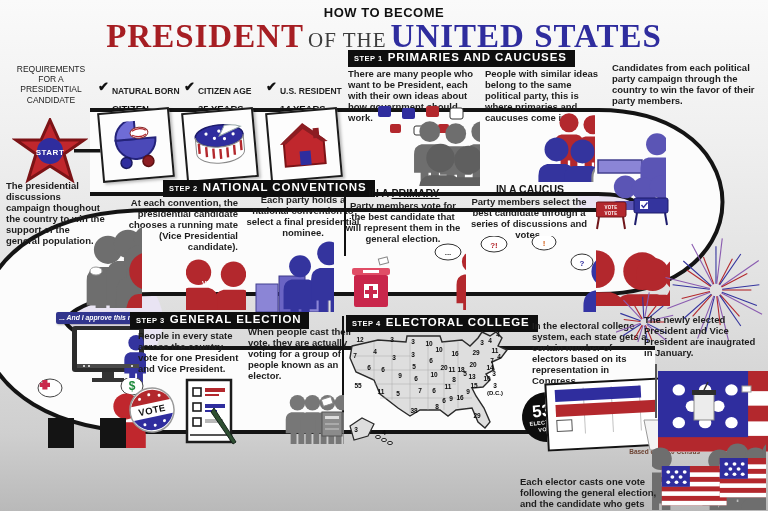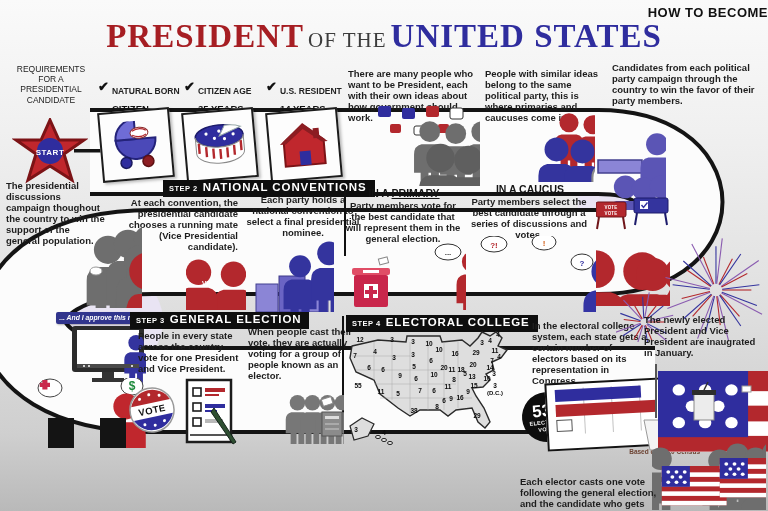--- a/index.html
+++ b/index.html
@@ -2,21 +2,21 @@
 <html><head>
 <meta charset="utf-8">
 <style>
   html,body{margin:0;padding:0;background:#888;}
   .stage{position:relative;width:768px;height:511px;overflow:hidden;
          background:linear-gradient(180deg,#fafafa 0%,#efefef 28%,#e2e2e2 55%,#cfcfcf 85%,#b9b9b9 100%);
          font-family:"Liberation Sans",sans-serif;}
   .abs{position:absolute;}
   .para{font:700 9.5px/1.16 "Liberation Sans",sans-serif;color:#1d1d1d;}
   .para-light{font:400 8.5px/1.2 "Liberation Sans",sans-serif;color:#222;text-align:center;}
-  .kicker{font:700 13px/1 "Liberation Sans",sans-serif;color:#111;letter-spacing:.5px;text-align:right;width:100%;}
+  .kicker{font:700 13px/1 "Liberation Sans",sans-serif;color:#111;letter-spacing:.5px;text-align:center;width:100%;}
   .title-line{width:100%;text-align:center;font-family:"Liberation Serif",serif;white-space:nowrap;}
   .t-red{font-weight:700;font-size:33px;color:#a61e23;letter-spacing:1px;}
   .t-mid{font-weight:400;font-size:21px;color:#3c3c3c;letter-spacing:1px;}
   .t-blue{font-weight:700;font-size:33px;color:#2f2d9e;letter-spacing:1px;}
   .stepbar{display:inline-flex;align-items:baseline;gap:5px;background:#0e0e0e;color:#fff;padding:2px 8px 3px 6px;}
   .step-num{font:700 7.5px/1 "Liberation Sans",sans-serif;letter-spacing:.5px;}
   .step-title{font:700 11.5px/1 "Liberation Sans",sans-serif;letter-spacing:.9px;}
   .check{font:700 13px/1 "Liberation Sans",sans-serif;color:#111;margin-right:3px;}
   .req-item{display:flex;align-items:flex-start;}
   .req-l1{font:700 8.5px/1.1 "Liberation Sans",sans-serif;color:#222;}
@@ -165,20 +165,24 @@
   </div>
   <div class="abs sign" style="left:268px;top:110px">
     <svg width="52" height="48" viewBox="0 0 52 48">
       <path d="M6 20 L26 4 L46 20 L46 44 L6 44 Z" fill="#c0272d" stroke="#7c1316" stroke-width="2"></path>
       <path d="M2 22 L26 2 L50 22 L44 22 L26 8 L8 22 Z" fill="#8c1d22"></path>
       <rect x="21" y="30" width="11" height="14" fill="#2f2d9e"></rect>
       <rect x="36" y="8" width="6" height="10" fill="#8c1d22"></rect>
     </svg>
   </div>
 
+  <div class="abs stepbar" style="left:348px;top:50px">
+    <span class="step-num">STEP 1</span>
+    <span class="step-title">PRIMARIES AND CAUCUSES</span>
+  </div>
   <div class="abs para" style="left:348px;top:68px;width:134px">There are many people who want to be President, each with their own ideas about how government should work.</div>
   <div class="abs para" style="left:485px;top:68px;width:116px">People with similar ideas belong to the same political party, this is where primaries and caucuses come in.</div>
 
   <svg class="abs" style="left:350px;top:106px" width="130" height="80" viewBox="0 0 130 80">
     <g>
       <rect x="28" y="0" width="13" height="11" rx="2" fill="#2f2d9e"></rect>
       <rect x="52" y="2" width="13" height="11" rx="2" fill="#2f2d9e"></rect>
       <rect x="76" y="0" width="13" height="11" rx="2" fill="#b3282d"></rect>
       <rect x="100" y="2" width="13" height="11" rx="2" fill="#fff" stroke="#333"></rect>
       <rect x="40" y="18" width="11" height="9" rx="2" fill="#b3282d"></rect>

